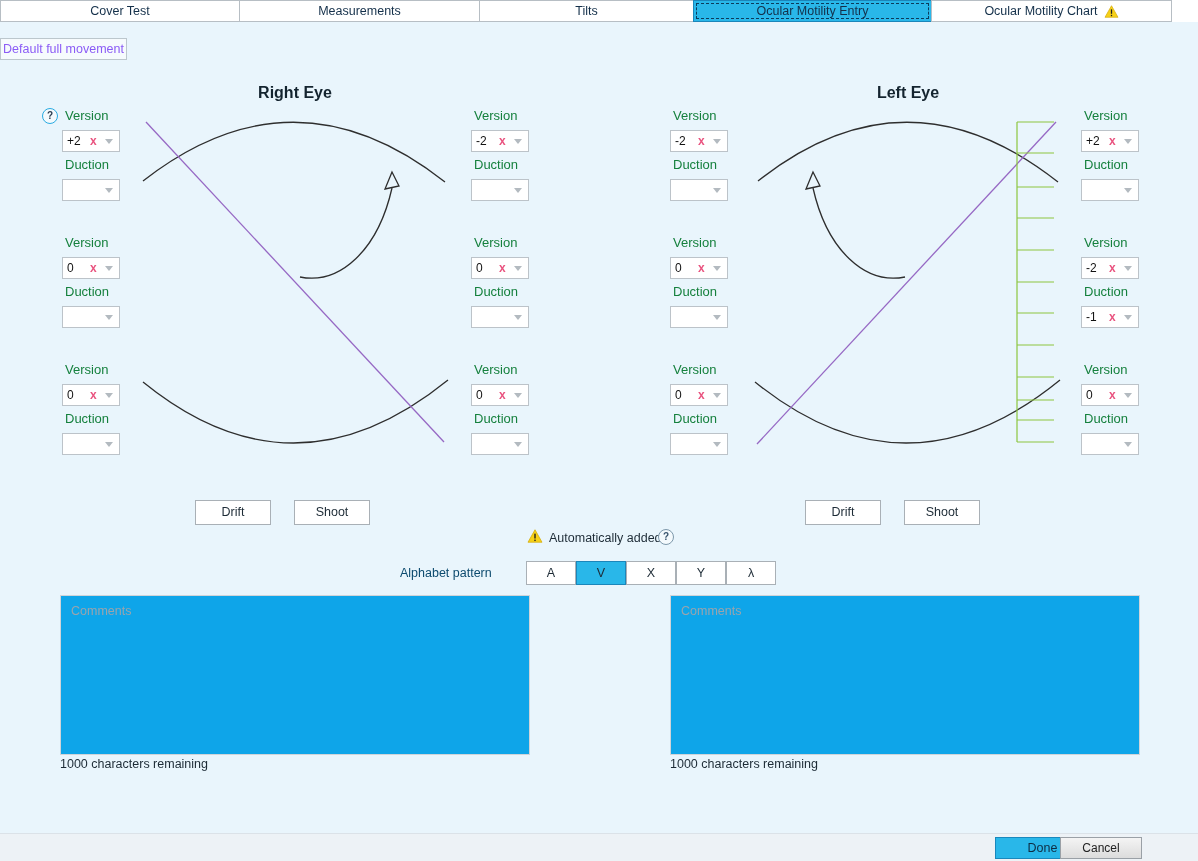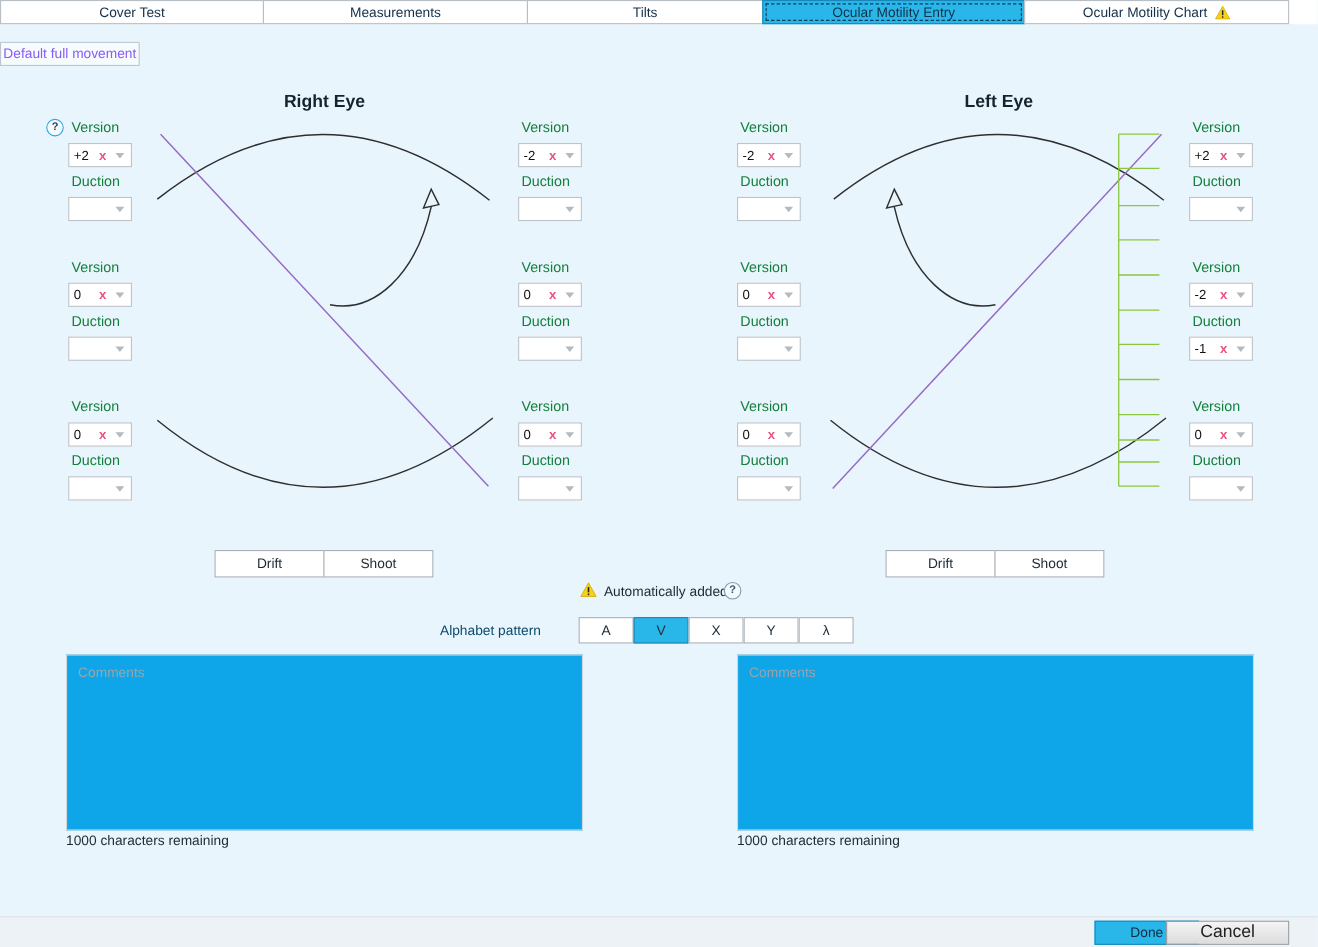--- a/index.html
+++ b/index.html
@@ -39,21 +39,21 @@
   .dd .chev{margin-left:auto;margin-right:6px;width:0;height:0;
             border-left:4px solid transparent;border-right:4px solid transparent;border-top:5px solid #b3bac0;}
 
   
   svg.diagram{position:absolute;overflow:visible;}
   .stroke-dark{stroke:#2e2e2e;stroke-width:1.3;fill:none;}
   .stroke-purple{stroke:var(--purple-line);stroke-width:1.3;fill:none;}
   .stroke-green{stroke:var(--green-scale);stroke-width:1.2;fill:none;}
 
   
-  .eye-btn{position:absolute;width:100px;height:25px;background:#fff;border:1px solid #a9b0b6;
+  .eye-btn{position:absolute;width:76px;height:25px;background:#fff;border:1px solid #a9b0b6;
            font-size:12.5px;color:#1d2b36;text-align:center;line-height:23px;cursor:pointer;}
   .alpha-label{top:566px;left:400px;width:123px;text-align:left;font-size:12.5px;color:#0c4a6e;}
   .alpha-btn{position:absolute;top:561px;width:50px;height:24px;border:1px solid #a9b0b6;background:#fff;
              margin-left:-1px;text-align:center;line-height:22px;font-size:12.5px;color:#1d2b36;cursor:pointer;}
   .alpha-btn.selected{background:var(--accent);border-color:#1b86ba;}
 
   .auto-added-text{top:531px;left:549px;font-size:12.5px;color:#1d2b36;}
   .warn-tri{width:16px;height:14px;}
   .warn-fill{fill:var(--warning);stroke:#d4ac0c;stroke-width:1;}
 
@@ -61,23 +61,23 @@
   textarea.comments{position:absolute;width:470px;height:160px;border:1px solid #cfd4d9;background:#0ea5e9;
                     resize:none;padding:8px 10px;font-size:12.5px;color:#222;}
   textarea.comments::placeholder{color:#9aa4ad;}
   .char-count{top:757px;font-size:12.5px;color:#1d2b36;}
 
   
   .footer{position:absolute;left:0;top:833px;width:1198px;height:28px;
           background:#edf2f6;border-top:1px solid #dbe2e8;}
   .done-btn{position:absolute;left:995px;top:837px;width:95px;height:22px;background:var(--accent);
             border:1px solid #1988bd;color:#0e2c42;font-size:12.5px;line-height:20px;text-align:center;cursor:pointer;}
-  .cancel-btn{position:absolute;left:1060px;top:837px;width:112px;height:22px;
+  .cancel-btn{position:absolute;left:1060px;top:837px;width:82px;height:22px;
               background:linear-gradient(#f4f4f4,#dcdcdc);border:1px solid #9aa0a6;color:#222;
-              font-size:16px;line-height:20px;text-align:center;cursor:pointer;}
+              font-size:12px;line-height:20px;text-align:center;cursor:pointer;}
 </style>
 </head>
 <body>
 
 <div class="tabbar">
   <div class="tab" style="width:240px">
       <span>Cover Test</span>
     </div>
   <div class="tab" style="width:241px">
       <span>Measurements</span>

